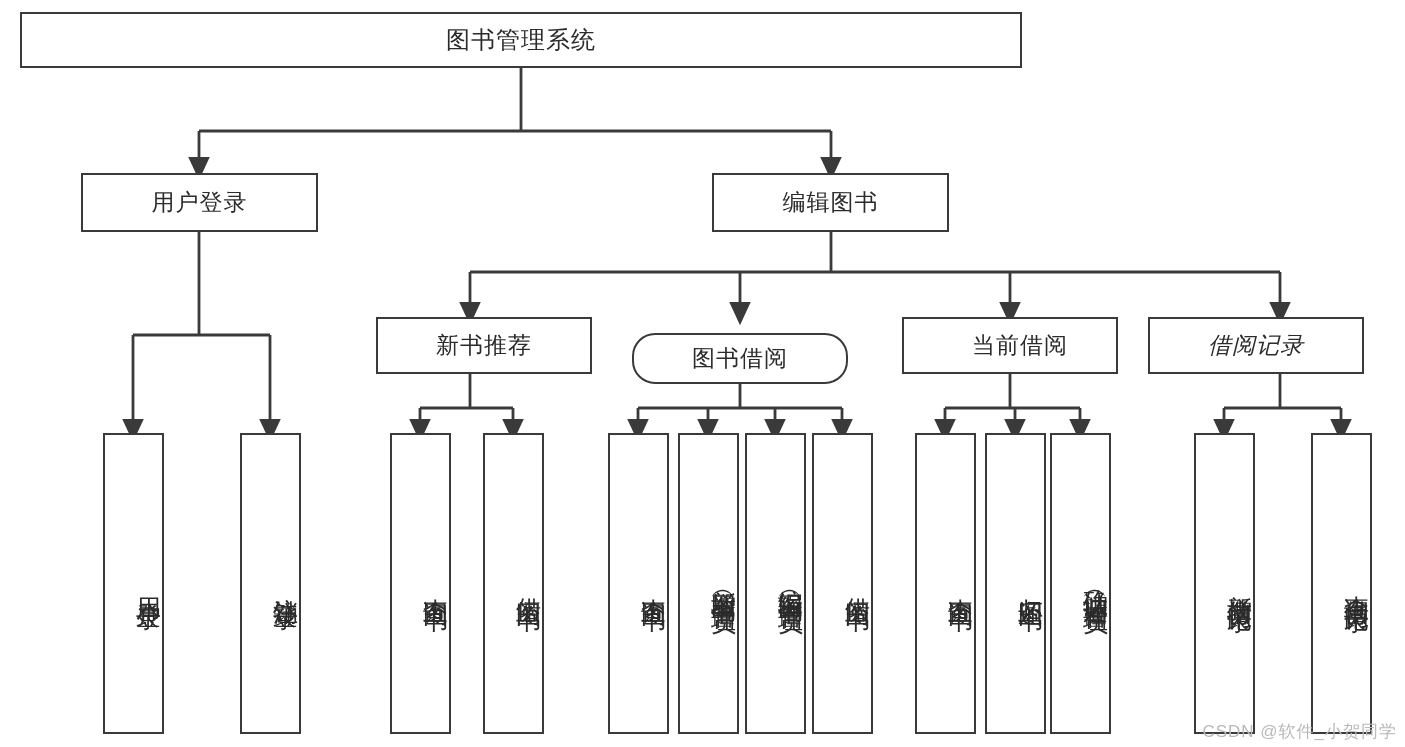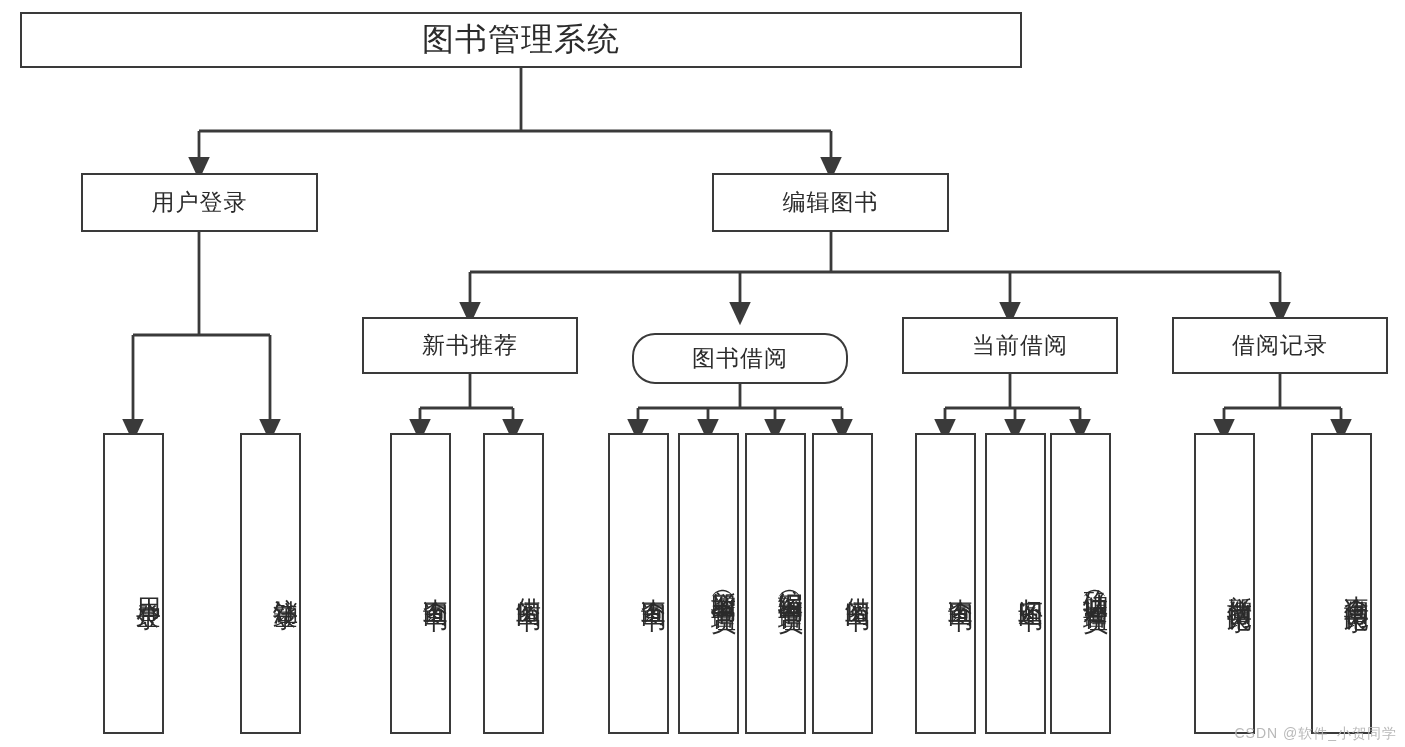--- a/index.html
+++ b/index.html
@@ -30,21 +30,21 @@
     align-items:center;
     justify-content:center;
     text-align:center;
   }
   .node.h{
     font-size:23px;
     letter-spacing:1px;
     line-height:1.1;
   }
   .node.root{
-    font-size:32px;
+    font-size:24px;
   }
   
   .node.v{
     writing-mode:vertical-rl;
     text-orientation:upright;
     font-size:25px;
     line-height:1.08;
     letter-spacing:3px;
     padding-top:10px;
     padding-bottom:10px;
@@ -53,21 +53,21 @@
   }
   .node.v .vtxt{
     display:block;
     writing-mode:vertical-rl;
     text-orientation:upright;
   }
   .watermark{
     position:absolute;
     right:8px;
     bottom:4px;
-    font-size:14px;
+    font-size:17px;
     color:#b9b9b9;
     letter-spacing:1px;
     white-space:nowrap;
     user-select:none;
   }
 </style>
 </head>
 <body>
 
 <div id="canvas">
@@ -127,33 +127,33 @@
   </div>
 
   <div class="node h" style="left:81px; top:173px; width:237px; height:59px;">
     <span>用户登录</span>
   </div>
 
   <div class="node h" style="left:712px; top:173px; width:237px; height:59px;">
     <span>编辑图书</span>
   </div>
 
-  <div class="node h" style="left:362px; top:317px; width:216px; height:57px;">
+  <div class="node h" style="left:376px; top:317px; width:216px; height:57px;">
     <span>新书推荐</span>
   </div>
 
   <div class="node h" style="left:632px; top:333px; width:216px; height:51px;border-radius:23px;">
     <span>图书借阅</span>
   </div>
 
   <div class="node h" style="left:902px; top:317px; width:216px; height:57px;padding-left:20px;">
     <span>当前借阅</span>
   </div>
 
-  <div class="node h" style="left:1172px; top:317px; width:216px; height:57px;">
+  <div class="node h" style="left:1148px; top:317px; width:216px; height:57px;font-style:italic;">
     <span>借阅记录</span>
   </div>
 
   <div class="node v" style="left:103px; top:433px; width:61px; height:301px;">
     <span class="vtxt">用户登录</span>
   </div>
 
   <div class="node v" style="left:240px; top:433px; width:61px; height:301px;">
     <span class="vtxt">注销登录</span>
   </div>

